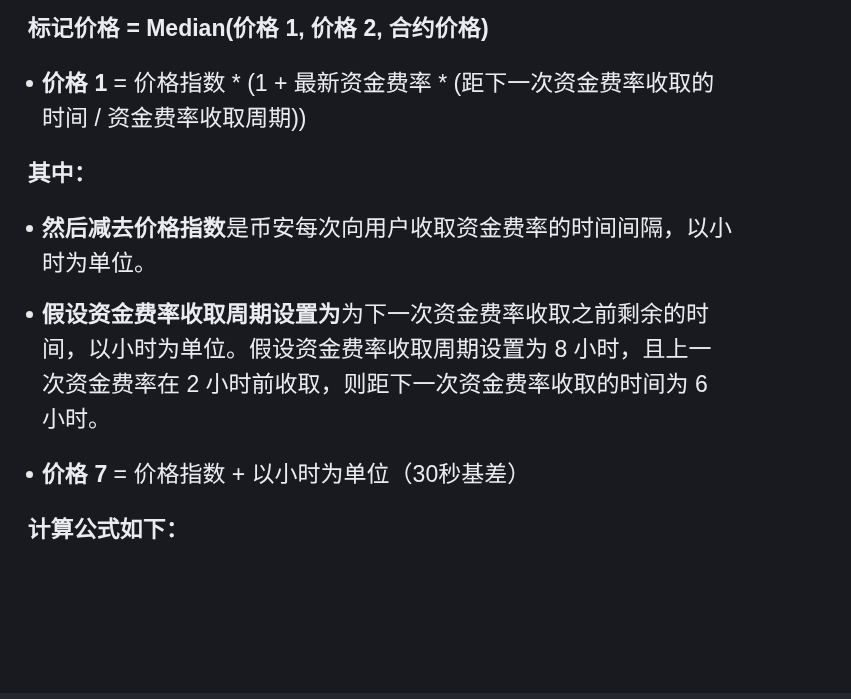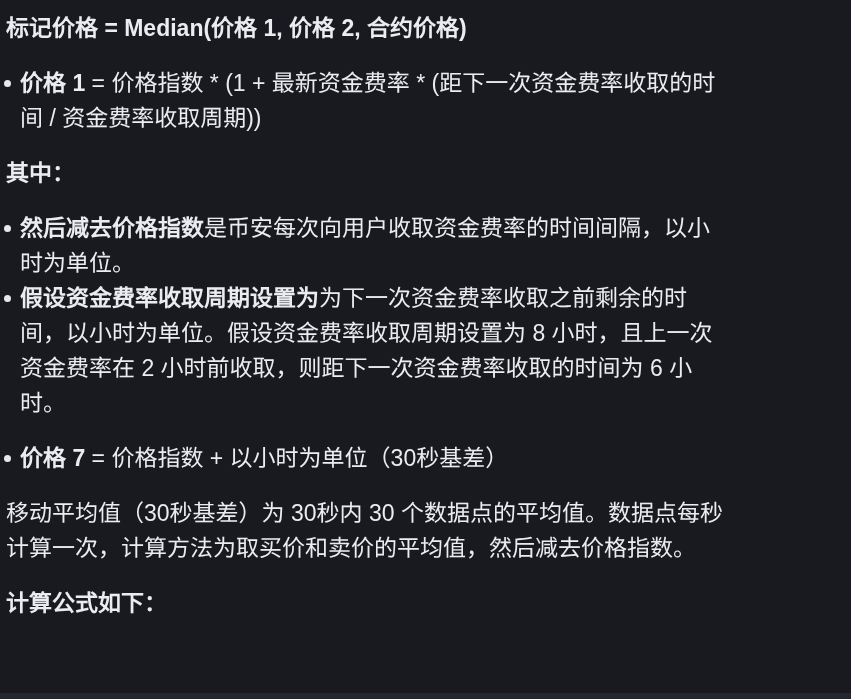--- a/index.html
+++ b/index.html
@@ -12,38 +12,39 @@
     height: 699px;
     overflow: hidden;
     position: relative;
     font-family: "Liberation Sans", "DejaVu Sans", sans-serif;
     color: #eaecef;
     -webkit-font-smoothing: antialiased;
   }
   .doc {
     box-sizing: border-box;
     width: 740px;
-    padding: 11px 8px 0 6px;
+    padding: 11px 8px 0 28px;
     font-size: 23px;
     line-height: 35px;
   }
   .doc p {
     margin: 20px 0;
   }
   .doc p:first-child {
     margin-top: 0;
   }
   .doc ul {
     margin: 20px 0;
     padding: 0;
     list-style: none;
   }
   .doc li {
     position: relative;
     padding-left: 14px;
+    margin-top: 16px;
   }
   .doc li::before {
     content: "";
     position: absolute;
     left: -2px;
     top: 14px;
     width: 7px;
     height: 7px;
     border-radius: 50%;
     background: #e6e8ea;
@@ -88,21 +89,20 @@
     </li>
   </ul>
 
 
   <ul>
     <li>
       <span class="b">价格 7</span><span> = 价格指数 + 以小时为单位（30秒基差）</span>
     </li>
   </ul>
 
-  <p>移动平均值（30秒基差）为 30秒内 30 个数据点的平均值。数据点每秒计算一次，计算方法为取买价和卖价的平均值，然后减去价格指数。</p>
 
   <p>
     <span class="b">计算公式如下：</span>
   </p>
 
 
 </main>
 
 <div class="bottom-strip"></div>
 

